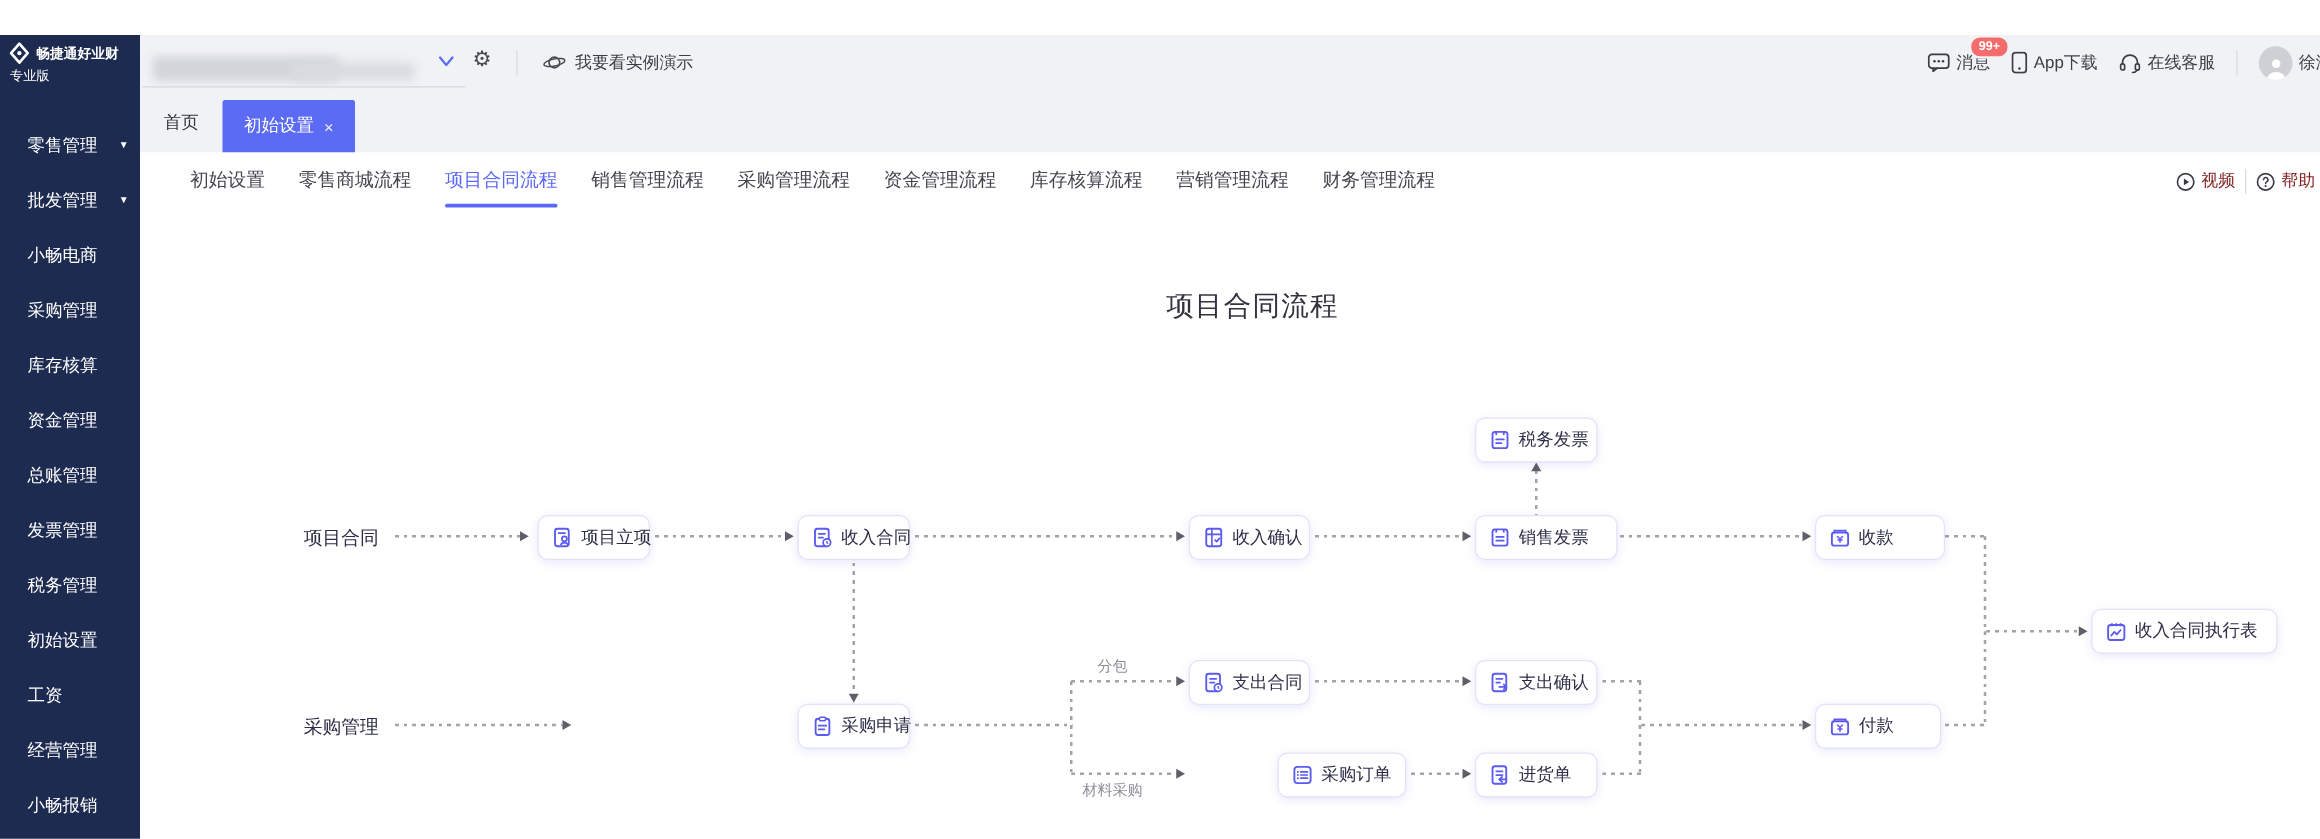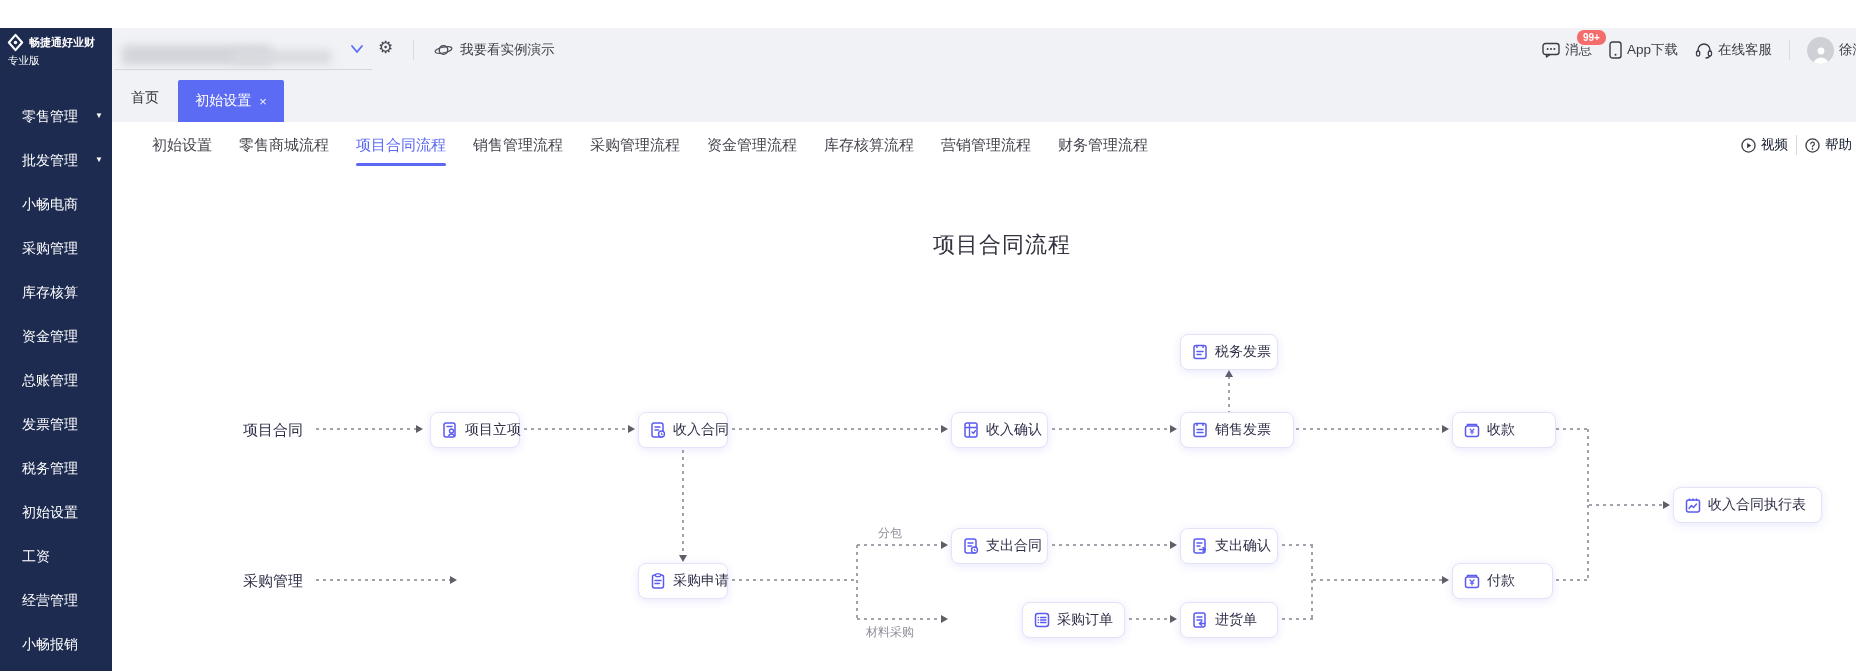--- a/index.html
+++ b/index.html
@@ -54,21 +54,21 @@
 
   
   .navrow { position:absolute; left:112px; top:122px; width:1744px; height:46px; background:#fff; }
   .navitems { display:flex; gap:27px; padding-left:40px; height:46px; align-items:center; }
   .navitem { font-size:15px; color:#45454f; cursor:pointer; position:relative; height:46px;
     line-height:46px; white-space:nowrap; }
   .navitem.active { color:#5b68f5; }
   .navitem.active::after { content:""; position:absolute; left:0; right:0; bottom:2px; height:3px;
     border-radius:2px; background:#5b68f5; }
   .navright { position:absolute; right:4px; top:0; height:46px; display:flex; align-items:center;
-    gap:8px; font-size:13.5px; color:#0f172a; }
+    gap:8px; font-size:13.5px; color:#7f1d1d; }
   .navright .seg { display:flex; align-items:center; gap:5px; cursor:pointer; }
 
   
   .flow-title { position:absolute; left:933px; top:230px; font-size:22px; color:#333340;
     font-weight:500; letter-spacing:1px; }
   .lane-label { position:absolute; font-size:15px; color:#2e2e48; font-weight:500; }
   .node { position:absolute; height:36px; background:#fff; border:1px solid #e2e2f9; border-radius:8px;
     box-shadow:0 2px 8px rgba(90,90,240,.14); display:flex; align-items:center; gap:6px;
     padding:0 10px; font-size:14px; color:#2e2e48; font-weight:500; cursor:pointer; white-space:nowrap; }
   .hline { position:absolute; height:2px;

